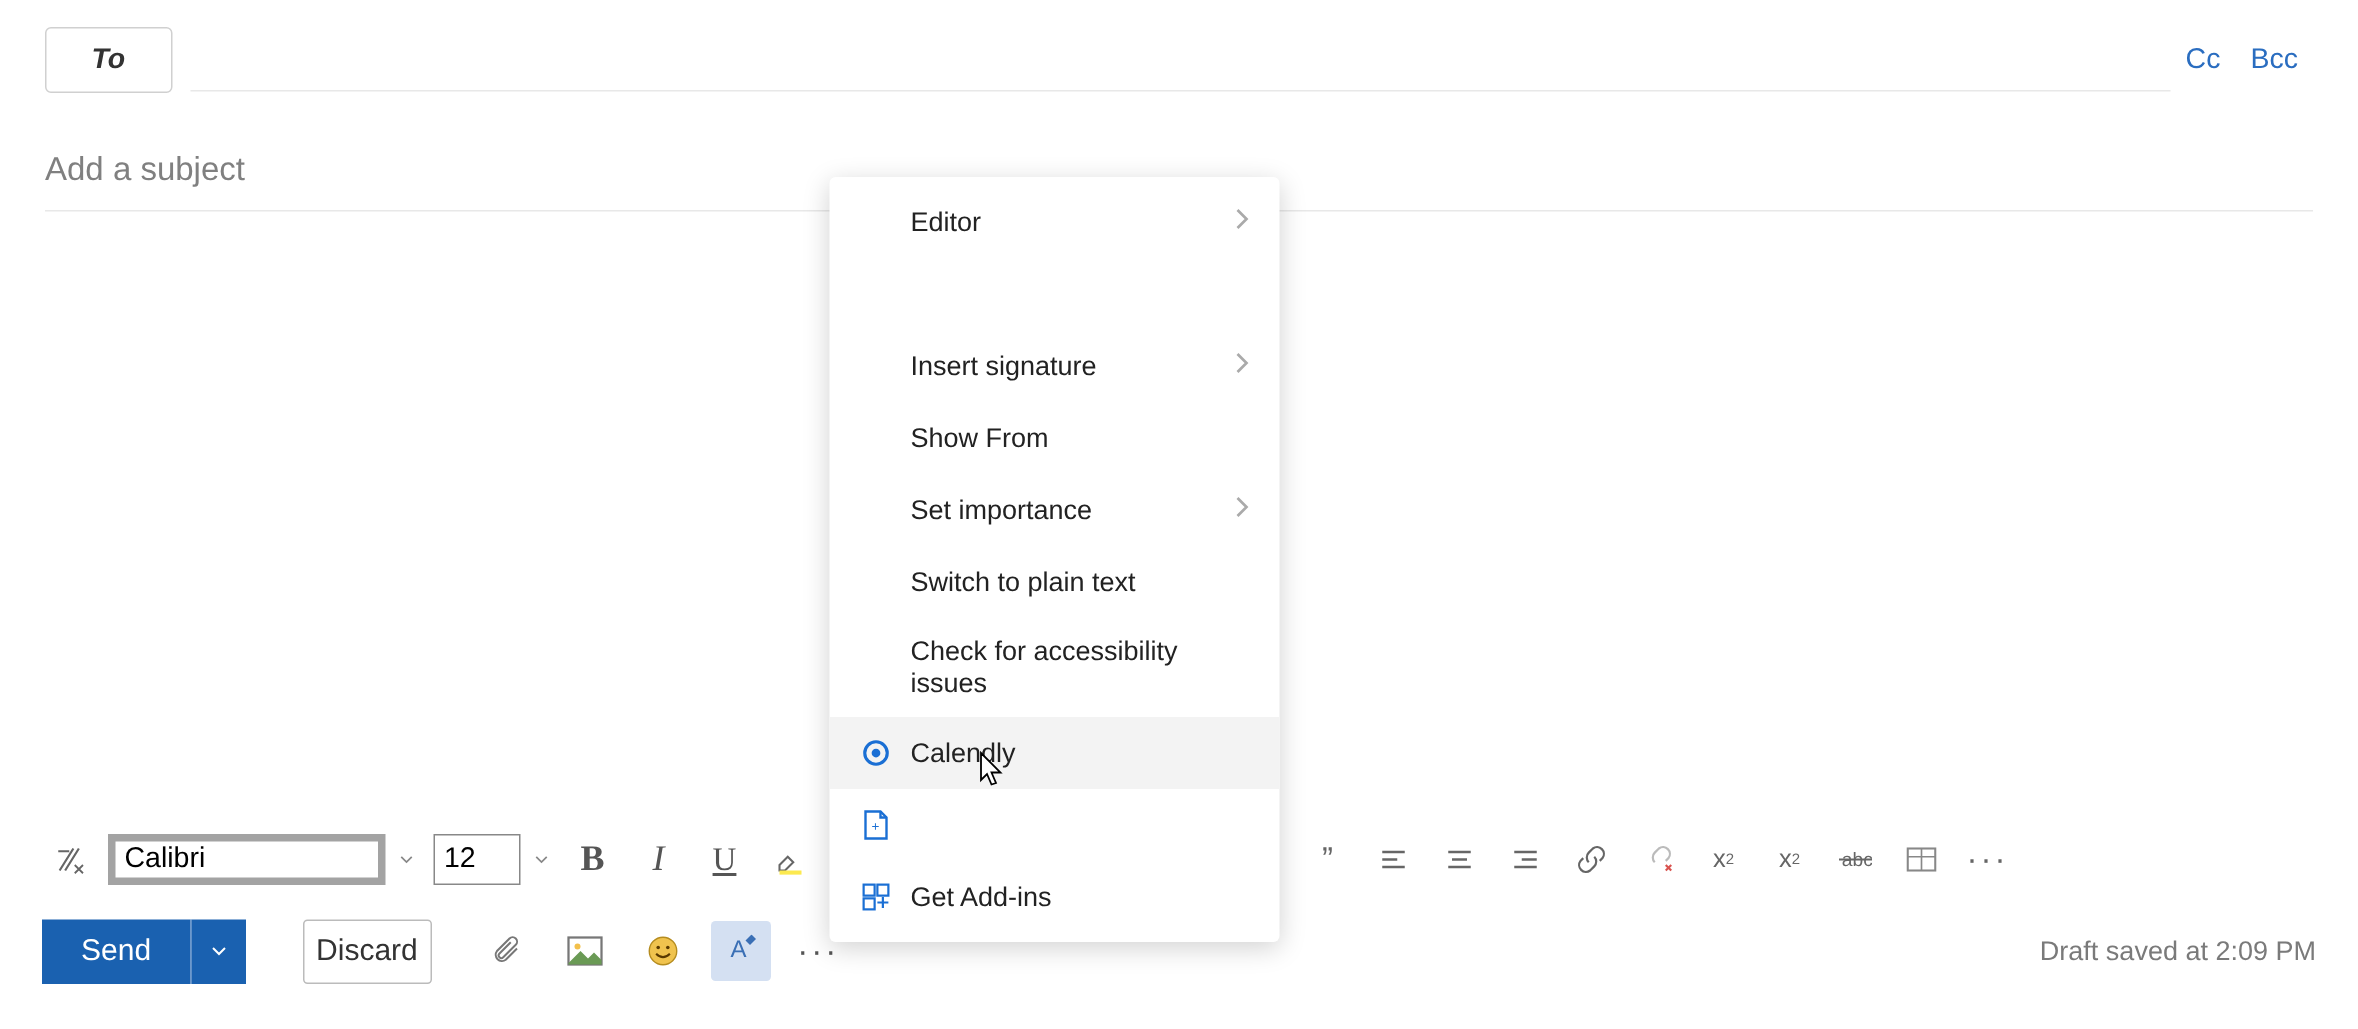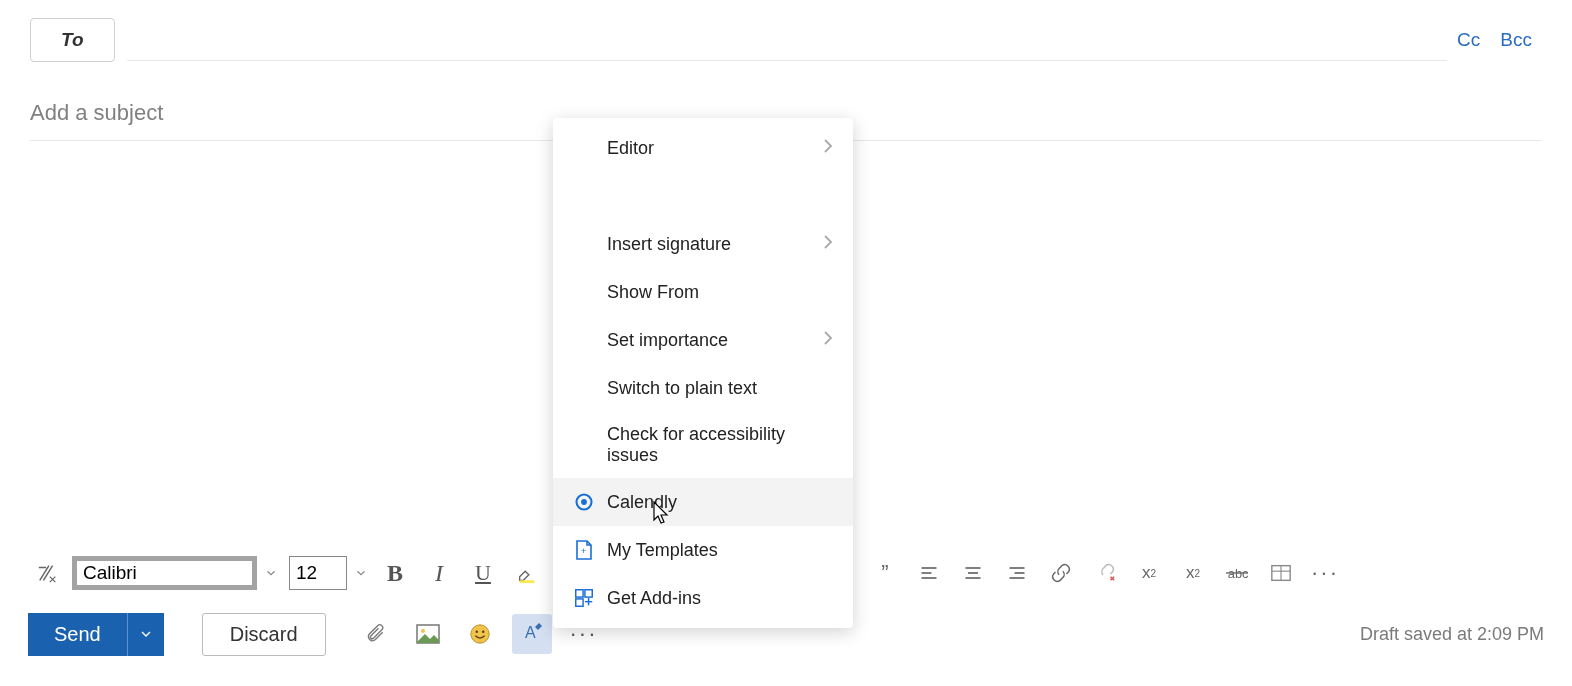--- a/index.html
+++ b/index.html
@@ -22,21 +22,21 @@
   .size-select { width: 58px; height: 34px; border: 1px solid #888; font-size: 19px; padding: 12px 6px; background: #fff; margin-left: 4px; }
   .chev-down { display: inline-flex; color: #888; width: 20px; justify-content: center; }
   .bold-btn { font-weight: 800; font-size: 24px; font-family: Georgia, serif; }
   .italic-btn { font-style: italic; font-size: 24px; font-family: Georgia, serif; }
   .underline-btn { text-decoration: underline; font-size: 22px; font-family: Georgia, serif; }
   
   .bottom-bar { display: flex; align-items: center; padding: 10px 28px; height: 66px; gap: 12px; }
   .send-group { display: flex; }
   .send-btn { background: #1a61b0; color: #fff; border: none; font-size: 20px; padding: 10px 26px; cursor: pointer; }
   .send-drop { background: #1a61b0; color: #fff; border: none; border-left: 1px solid rgba(255,255,255,0.3); padding: 10px 10px; cursor: pointer; display: flex; align-items: center; }
-  .discard-btn { background: #fff; border: 1px solid #bbb; font-size: 20px; padding: 9px 27px; cursor: pointer; margin-left: 26px; border-radius: 3px; color: #333; text-align: center; }
+  .discard-btn { background: #fff; border: 1px solid #bbb; font-size: 20px; padding: 9px 8px; cursor: pointer; margin-left: 26px; border-radius: 3px; color: #333; text-align: center; }
   .status-text { margin-left: auto; color: #7a7a7a; font-size: 18px; }
   
   .more-btn-active { background: #d4e0f2; }
   
   .dropdown-menu { position: absolute; left: 553px; top: 118px; width: 300px; background: #fff; border-radius: 4px; box-shadow: 0 4px 18px rgba(0,0,0,0.18); padding: 6px 0; z-index: 100; }
   .menu-item { display: flex; align-items: center; padding: 12px 20px; font-size: 18px; color: #222; cursor: pointer; gap: 12px; min-height: 48px; }
   .menu-item:hover, .menu-item.hovered { background: #f3f3f3; }
   .menu-item .mi-label { flex: 1; }
   .menu-item .mi-icon { width: 22px; height: 22px; display: inline-flex; align-items: center; justify-content: center; flex-shrink: 0; }
   .menu-chev { color: #999; }
@@ -227,21 +227,20 @@
     <span class="mi-label">Calendly</span>
   </div>
   <div class="menu-item">
     <span class="mi-icon">
       <svg width="20" height="22" viewBox="0 0 20 22">
           <path d="M3 2 L13 2 L17 6 L17 20 L3 20 Z" stroke="#1a6fd4" stroke-width="1.6" fill="none"></path>
           <path d="M13 2 L13 6 L17 6" stroke="#1a6fd4" stroke-width="1.6" fill="none"></path>
           <text x="7" y="15" font-size="9" fill="#1a6fd4">+</text>
         </svg>
     </span>
-    <span class="mi-label">My Templates</span>
   </div>
   <div class="menu-item">
     <span class="mi-icon">
       <svg width="22" height="22" viewBox="0 0 24 24">
           <rect x="3" y="3" width="8" height="8" stroke="#1a6fd4" stroke-width="1.6" fill="none"></rect>
           <rect x="13" y="3" width="8" height="8" stroke="#1a6fd4" stroke-width="1.6" fill="none"></rect>
           <rect x="3" y="13" width="8" height="8" stroke="#1a6fd4" stroke-width="1.6" fill="none"></rect>
           <line x1="17" y1="12" x2="17" y2="20" stroke="#1a6fd4" stroke-width="1.6"></line>
           <line x1="13" y1="16" x2="21" y2="16" stroke="#1a6fd4" stroke-width="1.6"></line>
         </svg>

